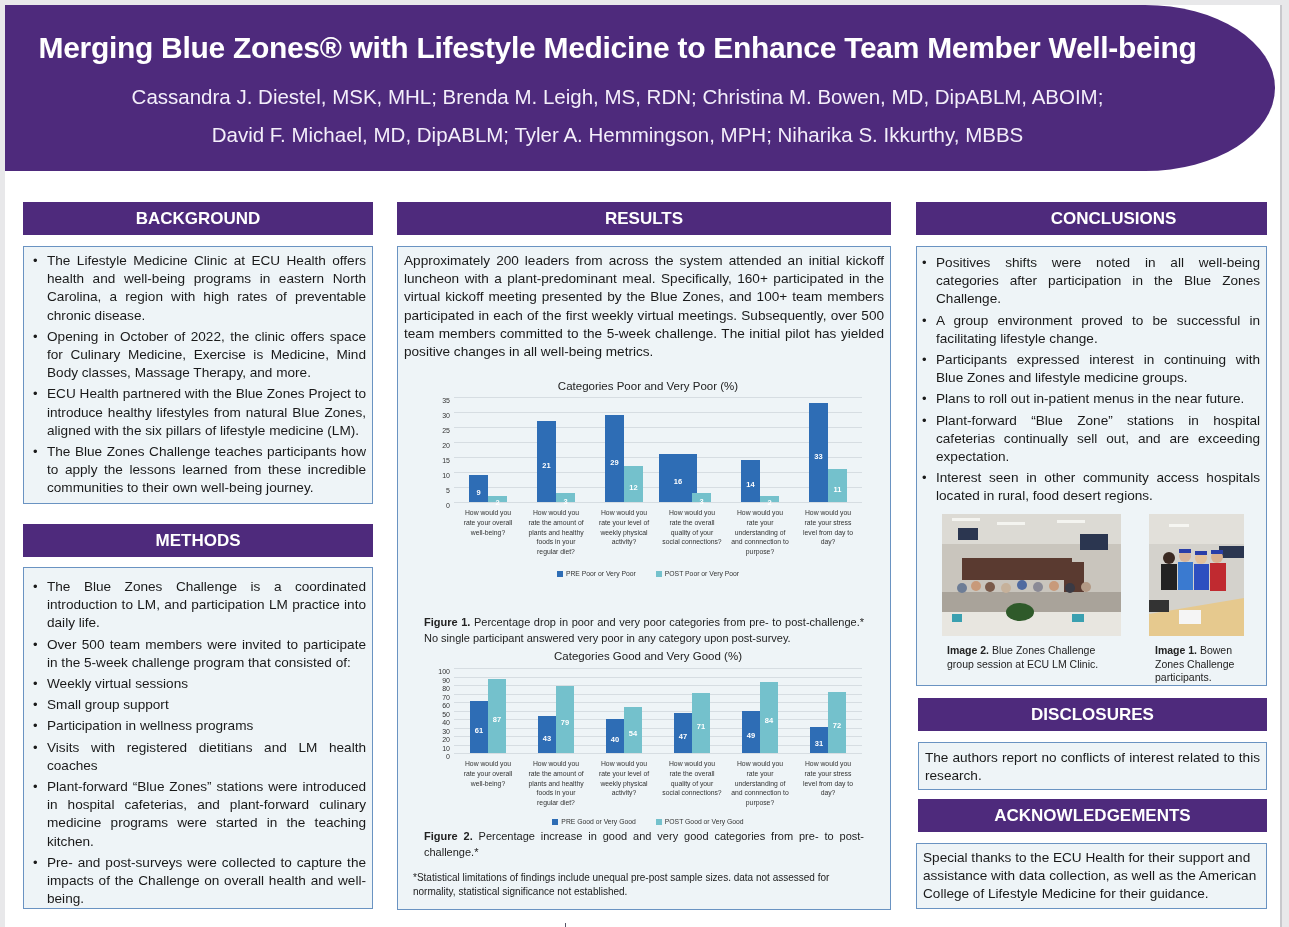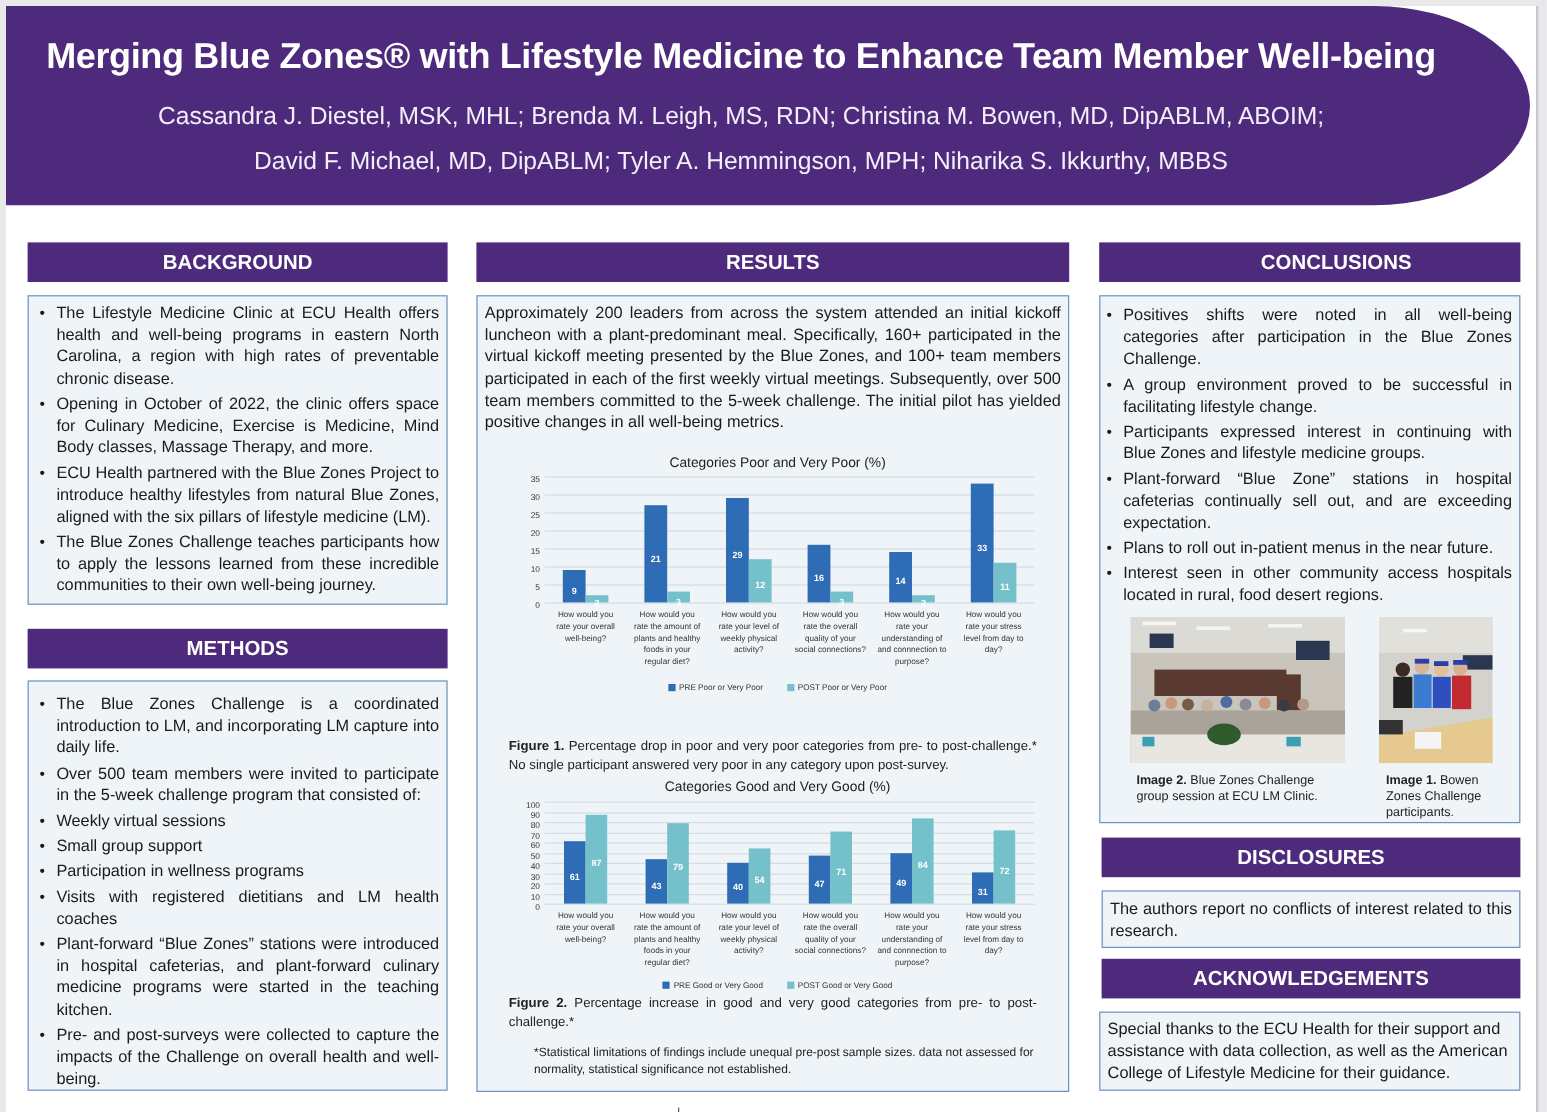--- a/index.html
+++ b/index.html
@@ -89,21 +89,21 @@
       <li>The Lifestyle Medicine Clinic at ECU Health offers health and well-being programs in eastern North Carolina, a region with high rates of preventable chronic disease.</li>
       <li>Opening in October of 2022, the clinic offers space for Culinary Medicine, Exercise is Medicine, Mind Body classes, Massage Therapy, and more.</li>
       <li>ECU Health partnered with the Blue Zones Project to introduce healthy lifestyles from natural Blue Zones, aligned with the six pillars of lifestyle medicine (LM).</li>
       <li>The Blue Zones Challenge teaches participants how to apply the lessons learned from these incredible communities to their own well-being journey.</li>
     </ul>
   </div>
 
   <div class="sec-head" style="left:18px; top:519px; width:350px;">METHODS</div>
   <div class="box" style="left:18px; top:562px; width:350px; height:342px; padding:10px 6px 5px 6px;">
     <ul class="bul">
-      <li>The Blue Zones Challenge is a coordinated introduction to LM, and incorporating LM capture into daily life.</li>
+      <li>The Blue Zones Challenge is a coordinated introduction to LM, and participation LM practice into daily life.</li>
       <li>Over 500 team members were invited to participate in the 5-week challenge program that consisted of:</li>
       <li>Weekly virtual sessions</li>
       <li>Small group support</li>
       <li>Participation in wellness programs</li>
       <li>Visits with registered dietitians and LM health coaches</li>
       <li>Plant-forward “Blue Zones” stations were introduced in hospital cafeterias, and plant-forward culinary medicine programs were started in the teaching kitchen.</li>
       <li>Pre- and post-surveys were collected to capture the impacts of the Challenge on overall health and well-being.</li>
     </ul>
   </div>
 
@@ -133,21 +133,21 @@
           </div>
           <div class="bar post" style="left: 102px; width: 19px; height: 9px;">
             <div class="lbl" style="top: -0.5px;">3</div>
           </div>
           <div class="bar pre" style="left: 151px; width: 19px; height: 87px;">
             <div class="lbl" style="top: 38.5px;">29</div>
           </div>
           <div class="bar post" style="left: 170px; width: 19px; height: 36px;">
             <div class="lbl" style="top: 13px;">12</div>
           </div>
-          <div class="bar pre" style="left: 219px; width: 19px; height: 48px;">
+          <div class="bar pre" style="left: 205px; width: 38px; height: 48px;">
             <div class="lbl" style="top: 19px;">16</div>
           </div>
           <div class="bar post" style="left: 238px; width: 19px; height: 9px;">
             <div class="lbl" style="top: -0.5px;">3</div>
           </div>
           <div class="bar pre" style="left: 287px; width: 19px; height: 42px;">
             <div class="lbl" style="top: 16px;">14</div>
           </div>
           <div class="bar post" style="left: 306px; width: 19px; height: 6px;">
             <div class="lbl" style="top: -2px;">2</div>
@@ -310,31 +310,31 @@
           <div>level from day to</div>
           <div>day?</div>
         </div>
         <div class="legend" style="top: 168px;"><span class="item"><span class="sw" style="background: rgb(46, 109, 181);"></span><span>PRE Good or Very Good</span></span><span class="item"><span class="sw" style="background: rgb(116, 193, 204);"></span><span>POST Good or Very Good</span></span></div>
       </div>
 
     <div class="caption" style="left:26px; top:582px; width:440px;">
       <b>Figure 2.</b><span> Percentage increase in good and very good categories from pre- to post-challenge.*</span>
     </div>
 
-    <div class="note" style="left:15px; top:624px; width:450px;margin-left:32px;">*Statistical limitations of findings include unequal pre-post sample sizes. data not assessed for normality, statistical significance not established.</div>
+    <div class="note" style="left:15px; top:624px; width:450px;">*Statistical limitations of findings include unequal pre-post sample sizes. data not assessed for normality, statistical significance not established.</div>
   </div>
 
   <div class="sec-head" style="left:911px; top:197px; width:351px;padding-left:44px;">CONCLUSIONS</div>
   <div class="box" style="left:911px; top:241px; width:351px; height:440px; padding:7px 6px 5px 2px;">
     <ul class="bul">
       <li>Positives shifts were noted in all well-being categories after participation in the Blue Zones Challenge.</li>
       <li>A group environment proved to be successful in facilitating lifestyle change.</li>
       <li>Participants expressed interest in continuing with Blue Zones and lifestyle medicine groups.</li>
+      <li>Plans to roll out in-patient menus in the near future.</li>
       <li>Plant-forward “Blue Zone” stations in hospital cafeterias continually sell out, and are exceeding expectation.</li>
-      <li>Plans to roll out in-patient menus in the near future.</li>
       <li>Interest seen in other community access hospitals located in rural, food desert regions.</li>
     </ul>
 
     <div class="photo" style="left:25px; top:267px; width:179px; height:122px;">
       <svg width="179" height="122" viewBox="0 0 179 122">
         <rect width="179" height="122" fill="#c9c5bd"></rect>
         <rect width="179" height="30" fill="#dcdad4"></rect>
         <rect x="10" y="4" width="28" height="3" fill="#f4f4f0"></rect>
         <rect x="55" y="8" width="28" height="3" fill="#f4f4f0"></rect>
         <rect x="115" y="6" width="28" height="3" fill="#f4f4f0"></rect>

